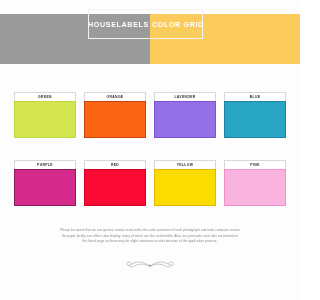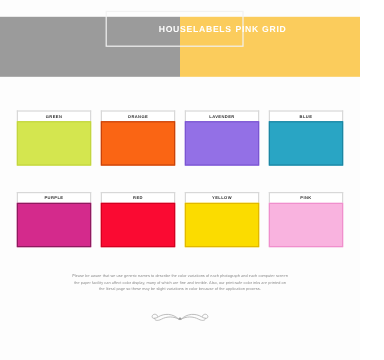--- a/index.html
+++ b/index.html
@@ -52,27 +52,25 @@
     box-sizing: border-box;
   }
   .header-title {
     position: absolute;
     left: 88px;
     top: 9px;
     width: 115px;
     height: 30px;
     display: flex;
     align-items: center;
-    justify-content: center;
     gap: 3px;
     letter-spacing: 0.6px;
     font-size: 7.2px;
     font-weight: bold;
     white-space: nowrap;
-    padding-left: 40px;
   }
   .title-word-a { color: #ffffff; }
   .title-word-b { color: #ffffff; }
 
   
   .grid {
     position: absolute;
     left: 14px;
     top: 92px;
     width: 272px;
@@ -142,21 +140,21 @@
 
 <div class="page">
 
   <div class="header">
     <div class="header-half-left" style="background: rgb(155, 155, 155);"></div>
     <div class="header-half-right" style="background: rgb(251, 204, 92);"></div>
   </div>
   <div class="header-frame"></div>
   <div class="header-title">
     <span class="title-word-a">HOUSELABELS</span>
-    <span class="title-word-b">PINK GRID</span>
+    <span class="title-word-b">COLOR GRID</span>
   </div>
 
   <div class="grid">
     <div class="grid-row">
       <div class="swatch">
         <div class="swatch-label">GREEN</div>
         <div class="swatch-color" style="background: rgb(212, 230, 79); border: 1px solid rgb(195, 214, 63);"></div>
       </div>
       <div class="swatch">
         <div class="swatch-label">ORANGE</div>

